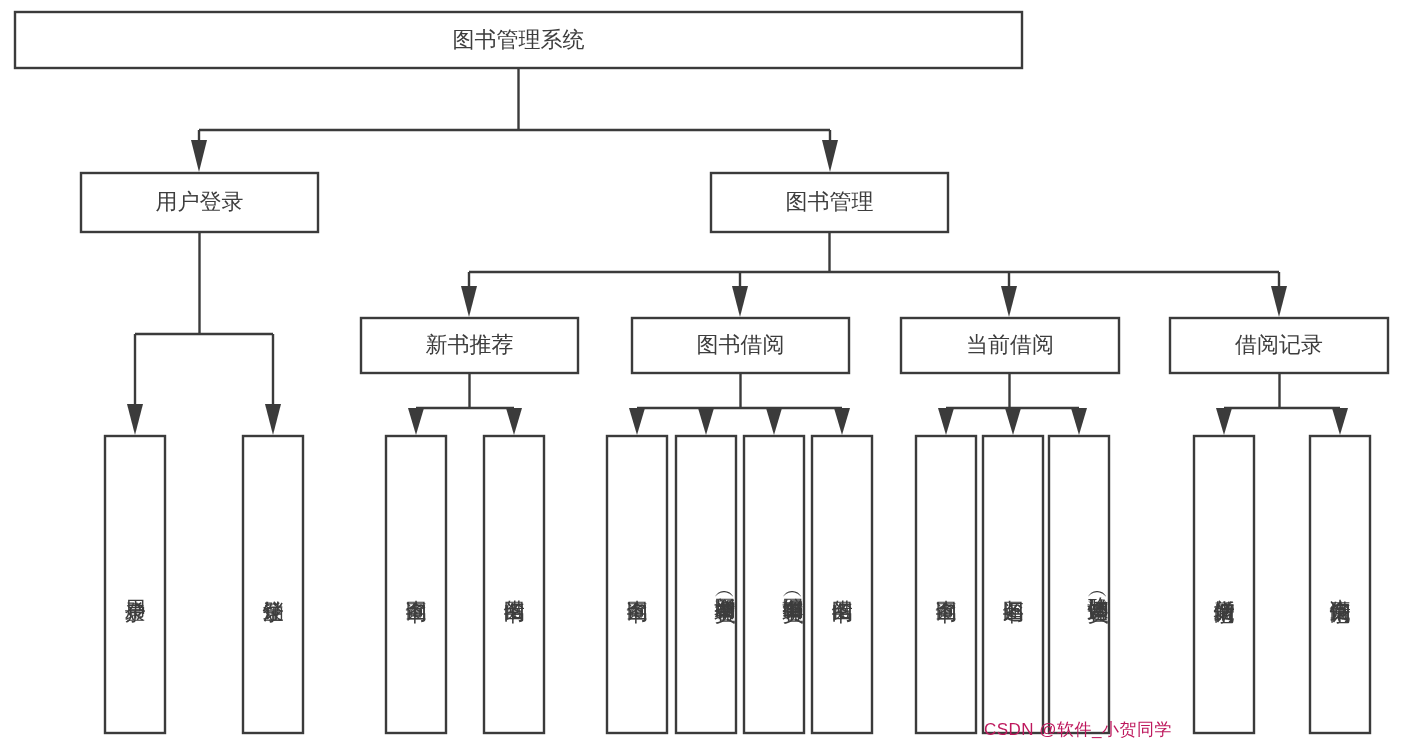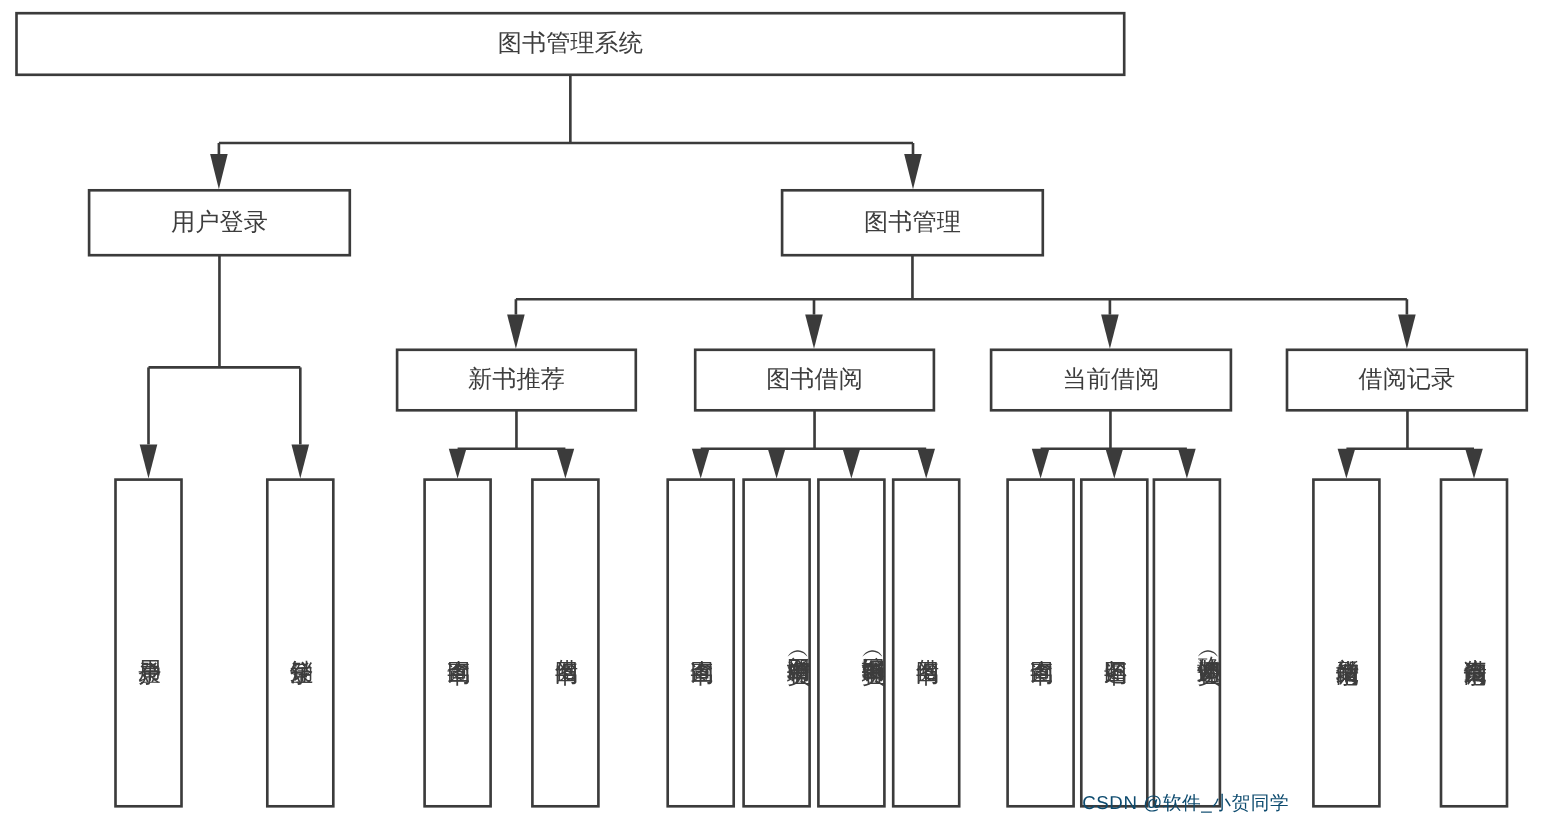--- a/index.html
+++ b/index.html
@@ -64,21 +64,21 @@
     text-align: center;
     white-space: nowrap;
     pointer-events: none;
   }
   .watermark {
     position: absolute;
     right: 8px;
     bottom: 6px;
     font-family: "Liberation Sans", "DejaVu Sans", sans-serif;
     font-size: 17px;
-    color: #0c4a6e;
+    color: #be185d;
     letter-spacing: 0.5px;
     white-space: nowrap;
   }
 </style>
 </head>
 <body>
 
 <div id="diagram-root">
 
   <svg id="flow-svg" viewBox="0 0 1405 747">

